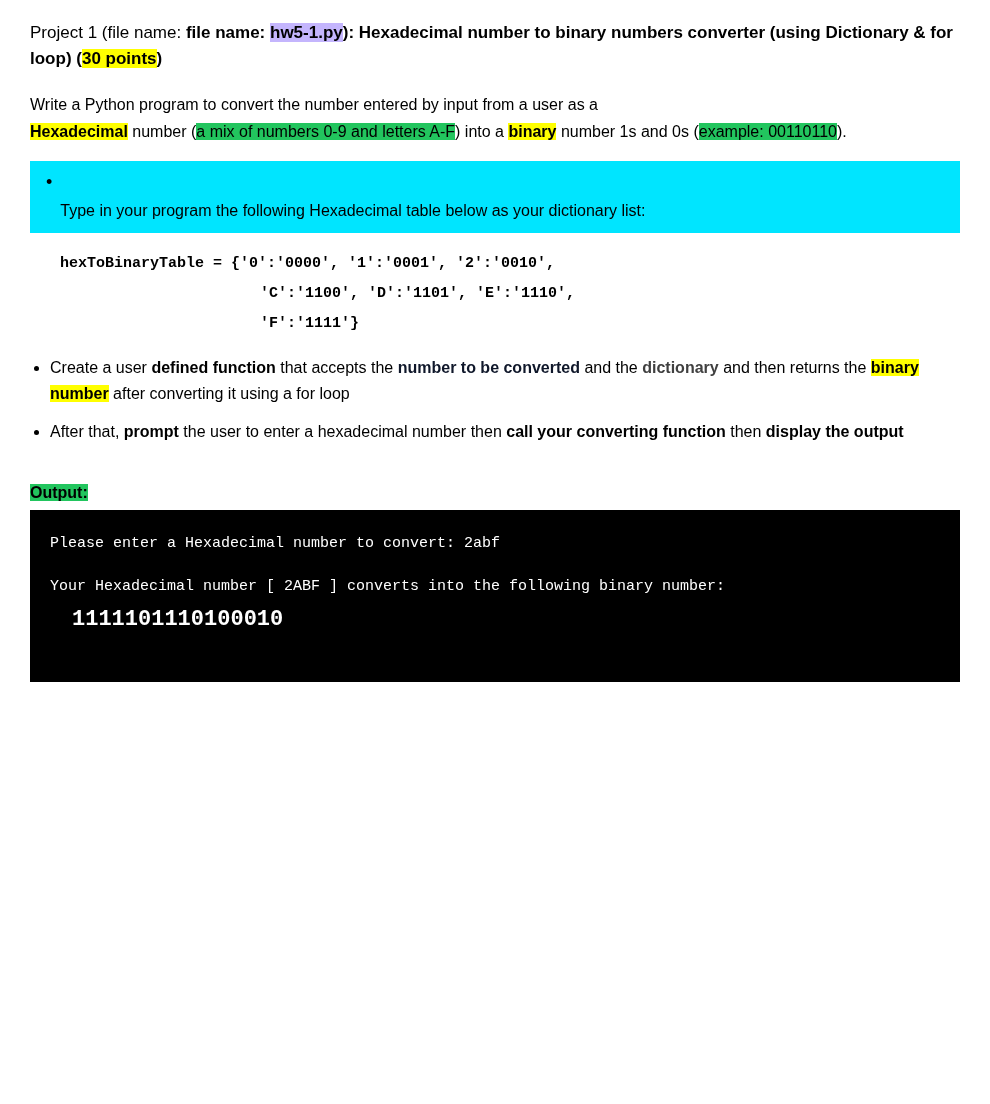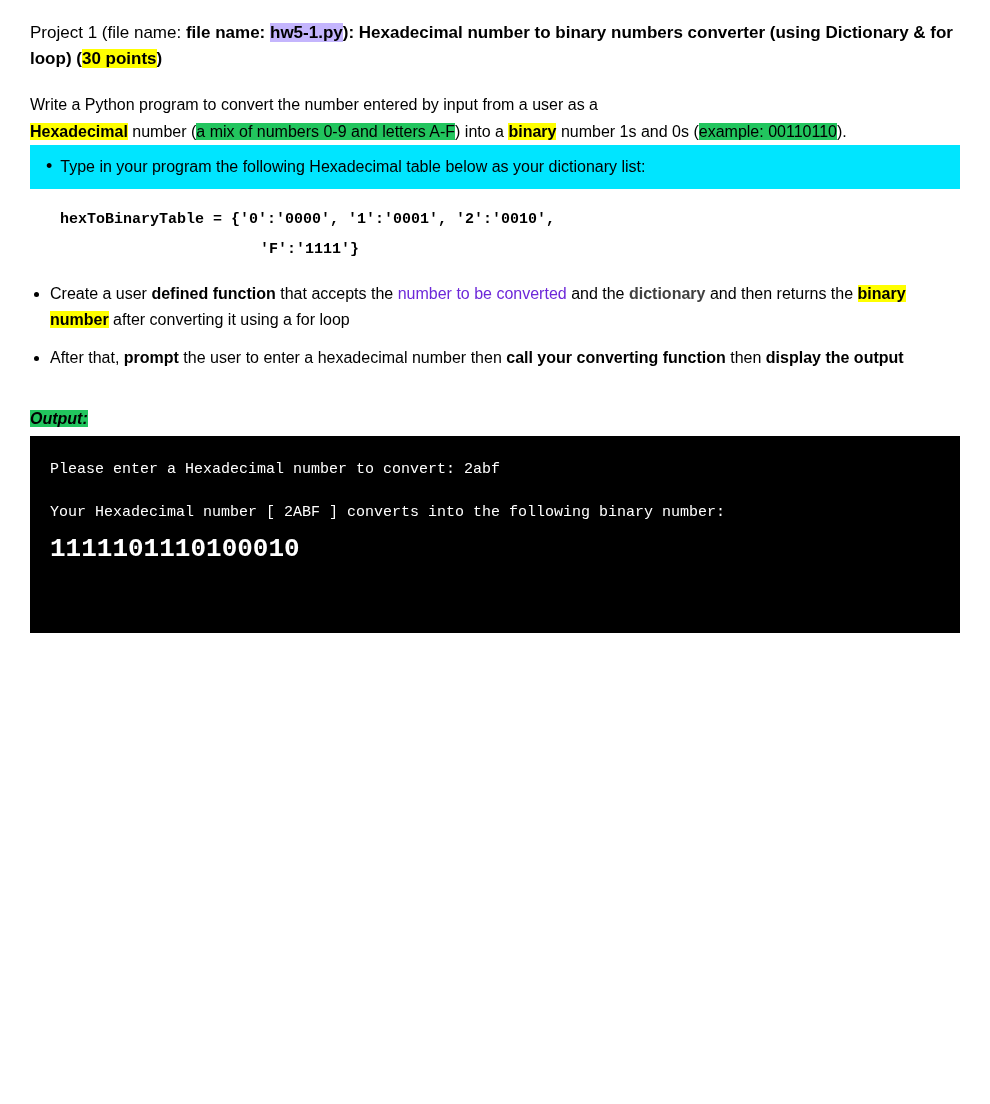--- a/index.html
+++ b/index.html
@@ -14,40 +14,41 @@
     .title-section {
       margin-bottom: 20px;
       line-height: 1.5;
       font-size: 17px;
     }
     .highlight-yellow { background-color: #ffff00; }
     .highlight-green { background-color: #c4b5fd; }
     .highlight-cyan { background-color: #22c55e; }
     .bold { font-weight: bold; }
     .intro-para {
-      margin-bottom: 0;
+      margin-bottom: 16px;
       line-height: 1.7;
       font-size: 16px;
     }
     .bullet-cyan {
       background-color: #00e5ff;
       padding: 10px 16px;
       margin-bottom: 16px;
       display: flex;
       align-items: flex-start;
       gap: 8px;
     }
     .bullet-cyan .bullet-dot {
       font-size: 18px;
       margin-top: 1px;
       flex-shrink: 0;
     }
     .bullet-cyan .bullet-text {
       font-size: 16px;
       line-height: 1.5;
+      margin-top: 28px;
     }
     .code-section {
       margin: 16px 0 16px 30px;
       font-family: 'Courier New', monospace;
       font-size: 15px;
       font-weight: bold;
       line-height: 2;
     }
     .code-section .code-line {
       display: block;
@@ -56,39 +57,38 @@
       margin-left: 200px;
     }
     .bullet-list {
       margin: 0 0 16px 20px;
     }
     .bullet-list li {
       margin-bottom: 12px;
       line-height: 1.6;
       font-size: 16px;
     }
-    .text-red { color: #6d28d9; font-weight: normal; text-align: center; }
+    .text-red { color: #0f172a; font-weight: bold; text-align: center; }
     .text-red-dict { color: #404040; font-weight: bold; }
     .output-label {
       margin-top: 40px;
       margin-bottom: 8px;
-      font-style: italic;
     }
     .terminal {
       background-color: #000;
       color: #fff;
       font-family: 'Courier New', Courier, monospace;
       font-size: 15px;
-      padding: 20px 20px 60px 20px;
+      padding: 20px 20px 42px 20px;
       line-height: 1.8;
       width: 100%;
     }
     .terminal .line1 { margin-bottom: 16px; }
     .terminal .line2 { }
-    .terminal .line3 { font-size: 26px; font-weight: bold; }
+    .terminal .line3 { font-size: 22px; font-weight: bold; margin-left: 22px; }
   </style>
 </head>
 <body>
 
 <div class="title-section">
   <span>Project 1 (file name: </span><span class="bold">file name: </span><span class="bold highlight-green">hw5-1.py</span><span class="bold">): Hexadecimal number to binary numbers converter (using Dictionary &amp; for loop) (</span><span class="bold highlight-yellow">30 points</span><span class="bold">)</span>
 </div>
 
 <div class="intro-para">
   <span>Write a Python program  to convert the number entered by input from a user as a</span><br>
@@ -97,20 +97,21 @@
 
 <div class="bullet-cyan">
   <span class="bullet-dot">•</span>
   <span class="bullet-text">
     <span>Type in your program the following Hexadecimal table below as your dictionary list:</span>
   </span>
 </div>
 
 <div class="code-section">
   <span class="code-line">hexToBinaryTable = {'0':'0000', '1':'0001', '2':'0010',</span>
+  <span class="code-line code-indent">'C':'1100', 'D':'1101', 'E':'1110',</span>
   <span class="code-line code-indent">'F':'1111'}</span>
 </div>
 
 <ul class="bullet-list">
   <li>
     <span>Create a user </span><span class="bold">defined function</span><span> that accepts the </span><span class="text-red">number to be converted</span><span> and the </span><span class="text-red-dict">dictionary</span><span> and then returns the </span><span class="bold highlight-yellow">binary number</span><span> after converting it using a for loop</span>
   </li>
   <li>
     <span>After that, </span><span class="bold">prompt</span><span> the user to enter a hexadecimal number then </span><span class="bold">call your converting function</span><span> then </span><span class="bold">display the output</span>
   </li>

